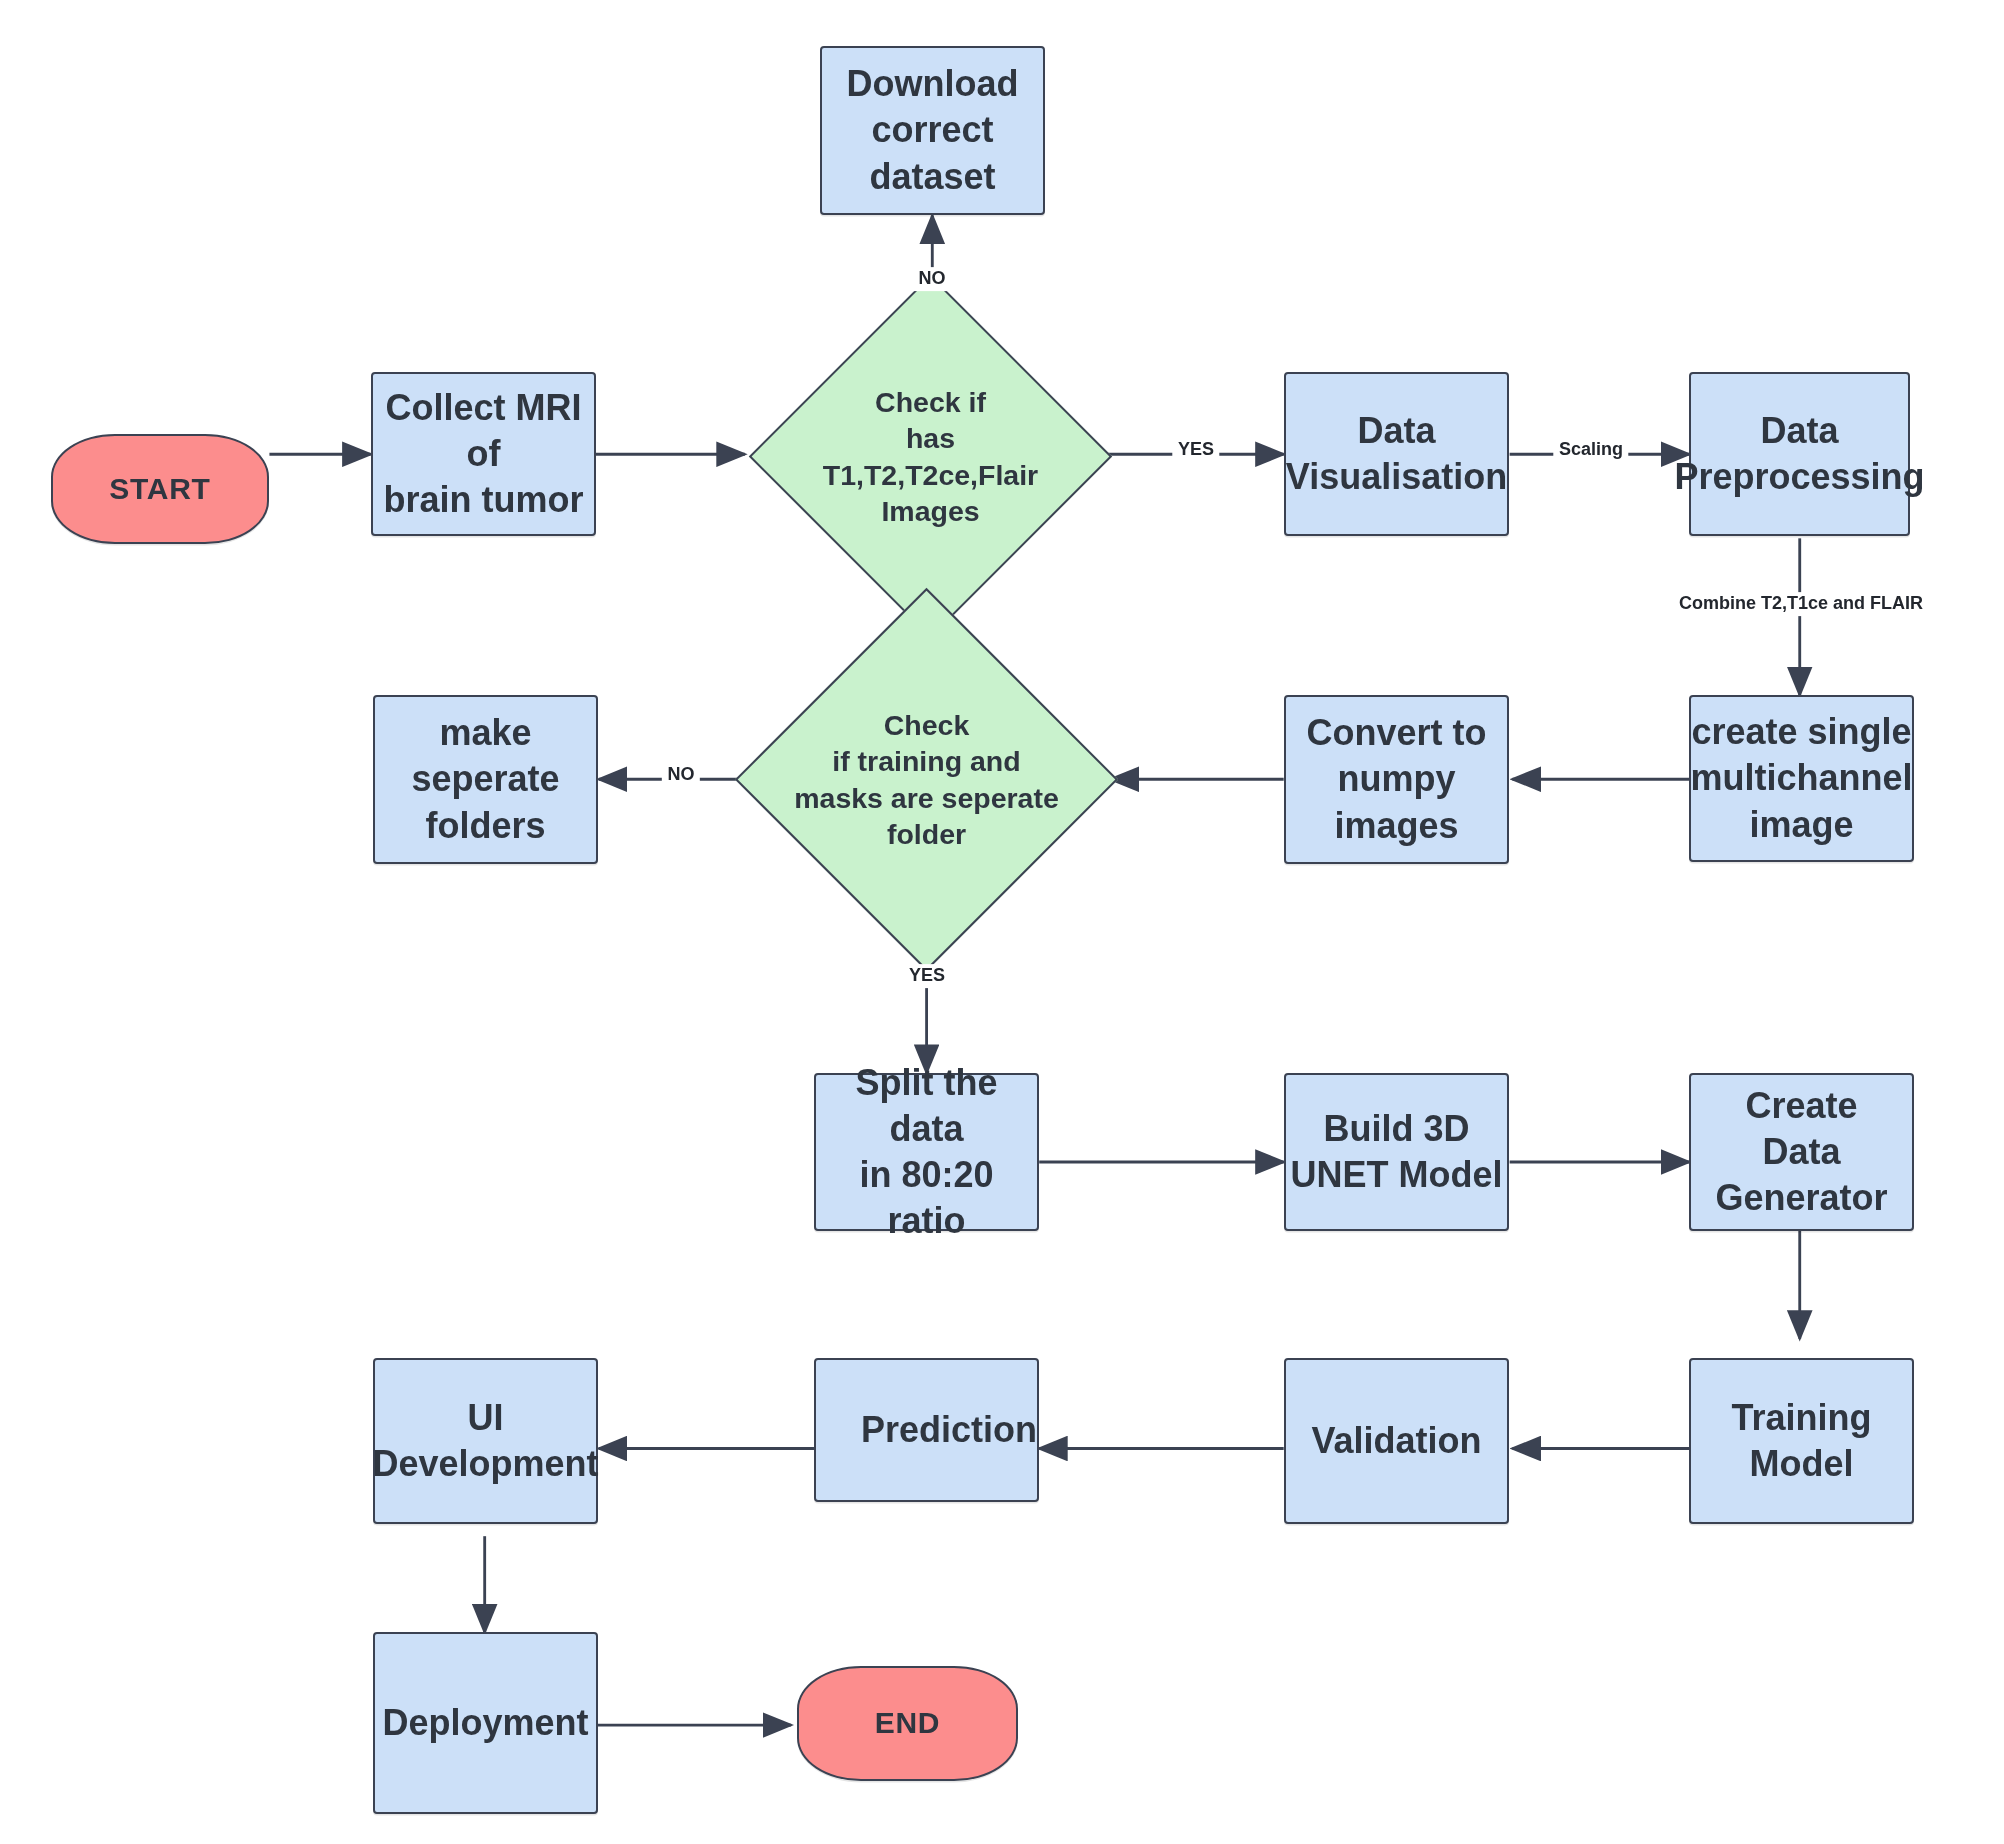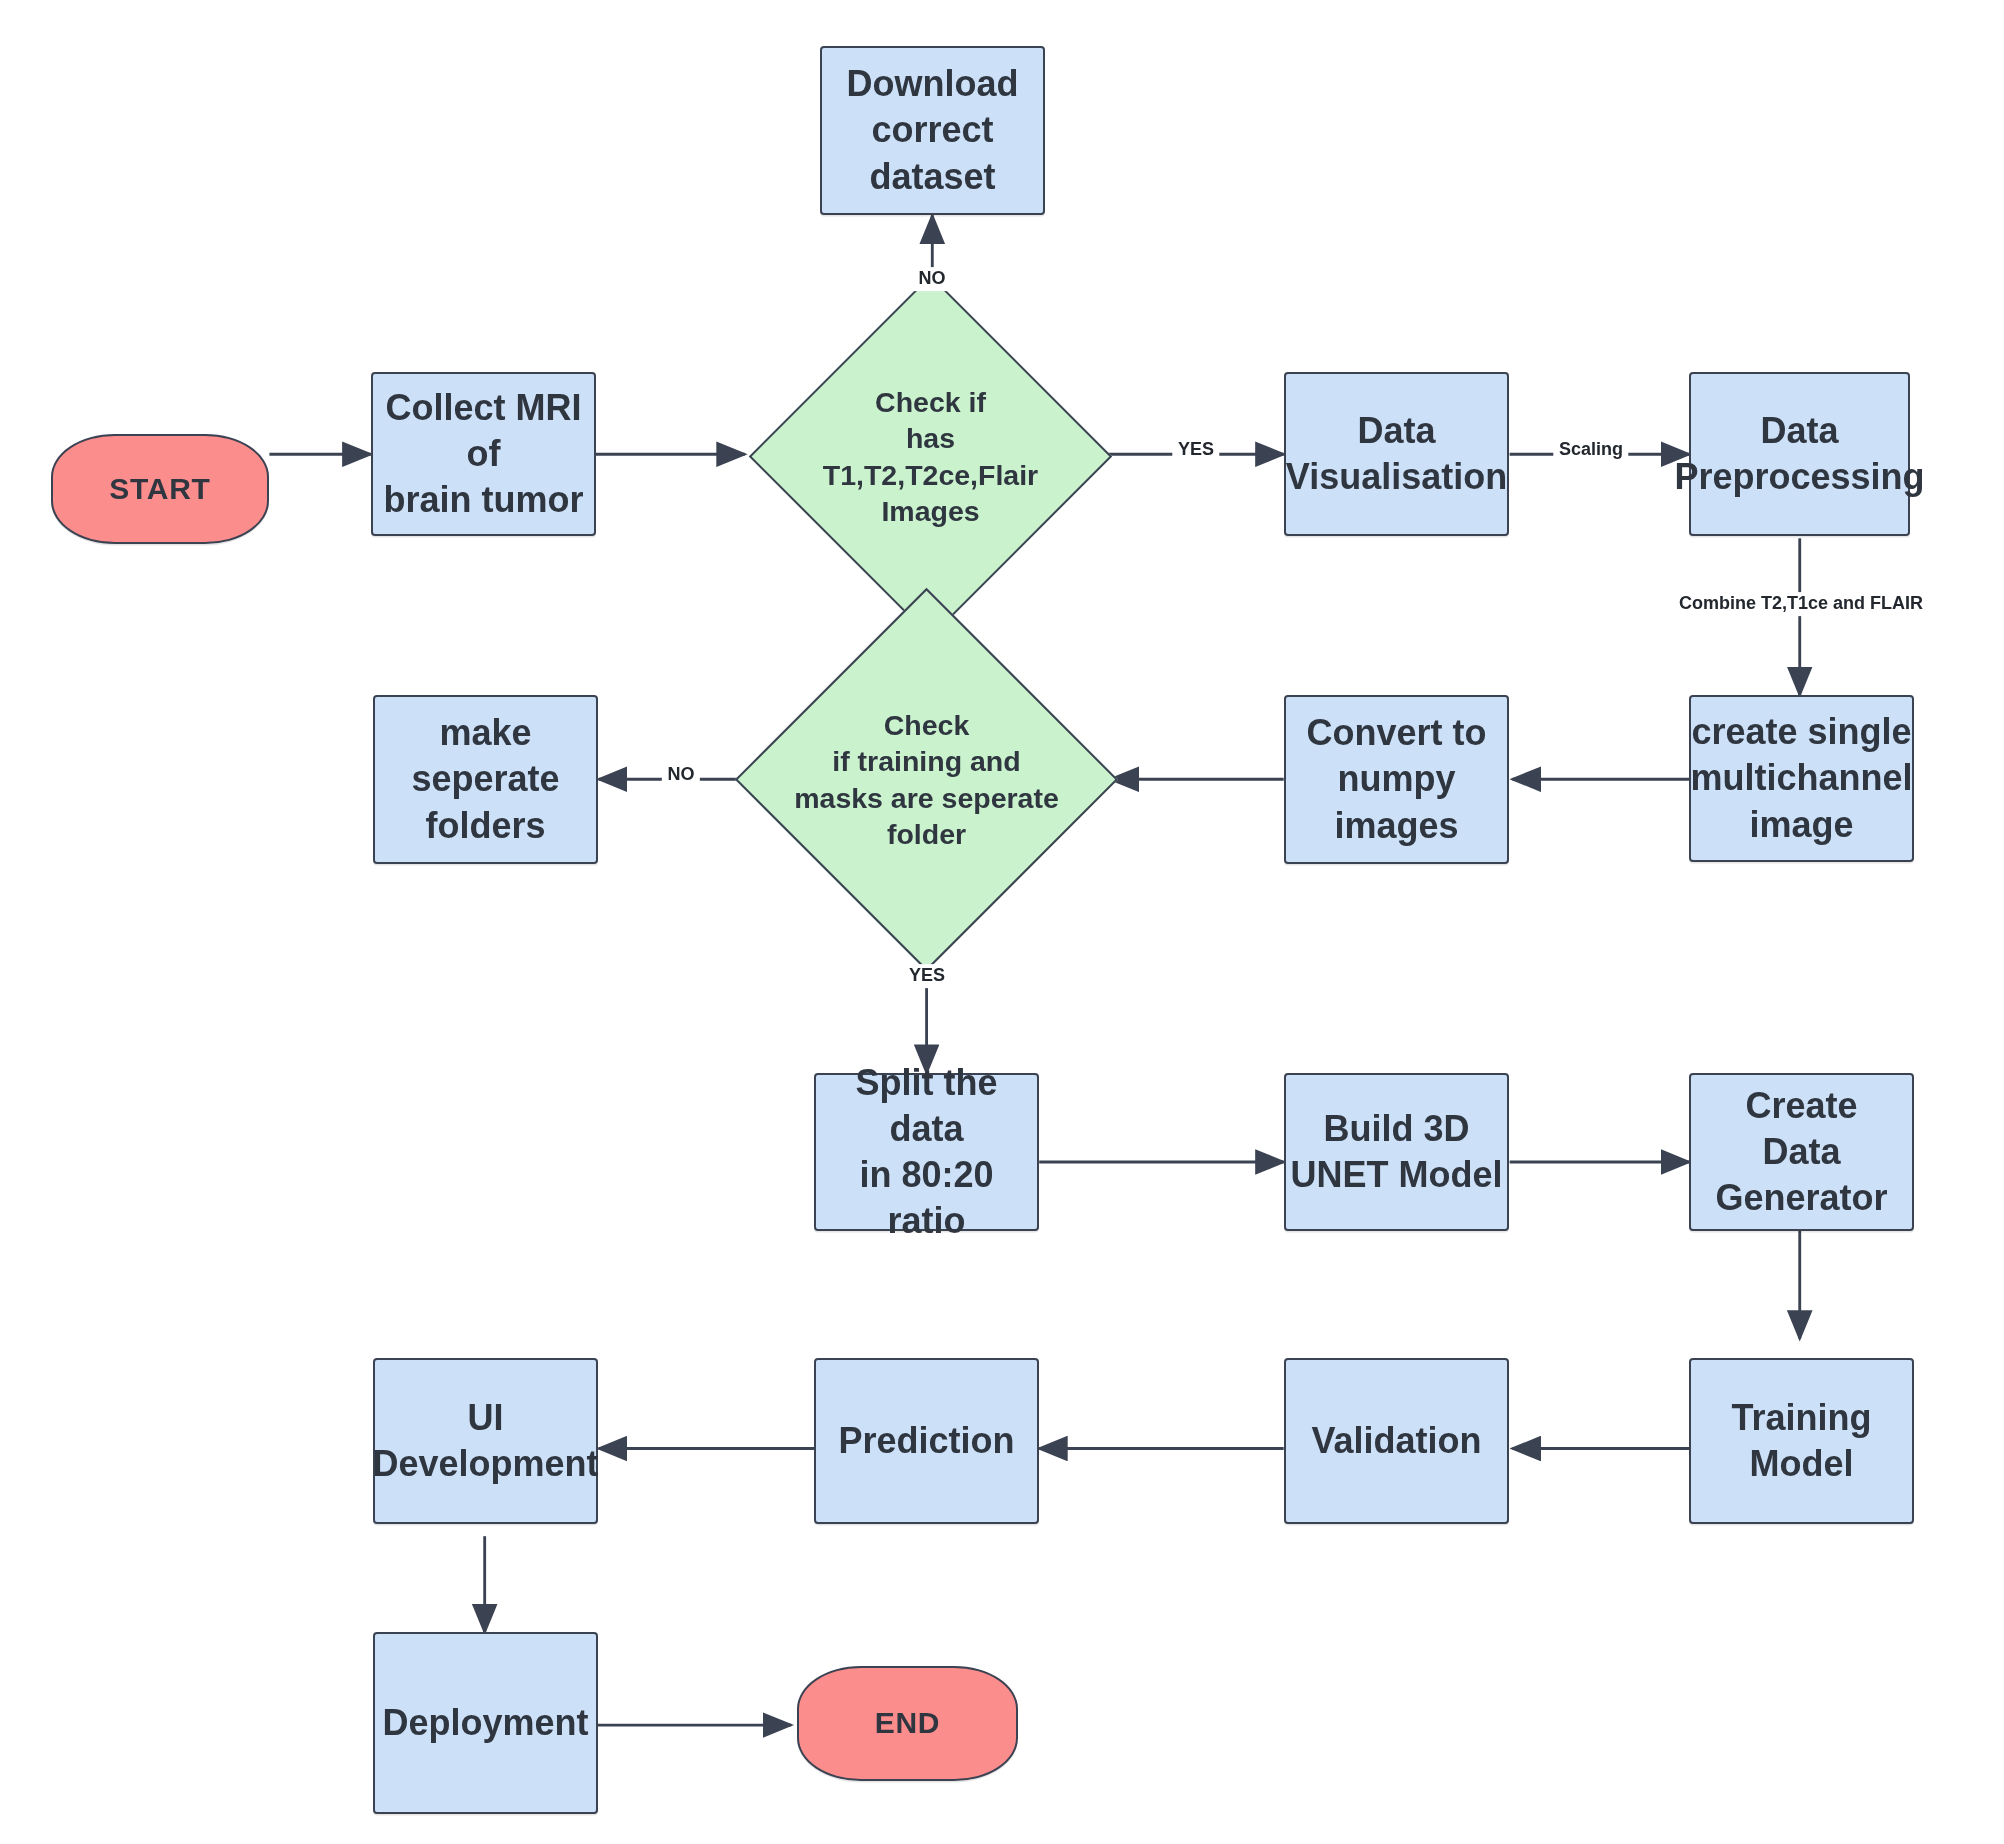--- a/index.html
+++ b/index.html
@@ -219,21 +219,21 @@
 
   <div class="node node-process" style="left:1689px; top:1358px; width:225px; height:166px;">
     <span>Training
 Model</span>
   </div>
 
   <div class="node node-process" style="left:1284px; top:1358px; width:225px; height:166px;text-align:right;">
     <span>Validation</span>
   </div>
 
-  <div class="node node-process" style="left:814px; top:1358px; width:225px; height:166px;">
+  <div class="node node-process" style="left:814px; top:1358px; width:225px; height:144px;justify-content:flex-end;">
     <span>Prediction</span>
   </div>
 
   <div class="node node-process" style="left:373px; top:1358px; width:225px; height:166px;">
     <span>UI
 Development</span>
   </div>
 
   <div class="node node-process" style="left:373px; top:1632px; width:225px; height:182px;">
     <span>Deployment</span>

